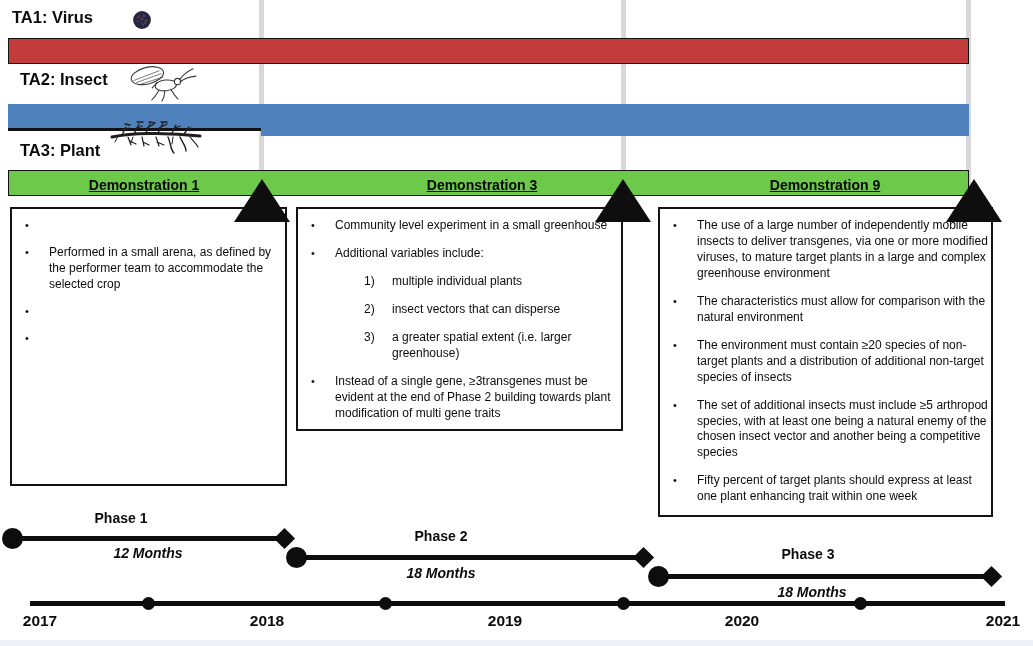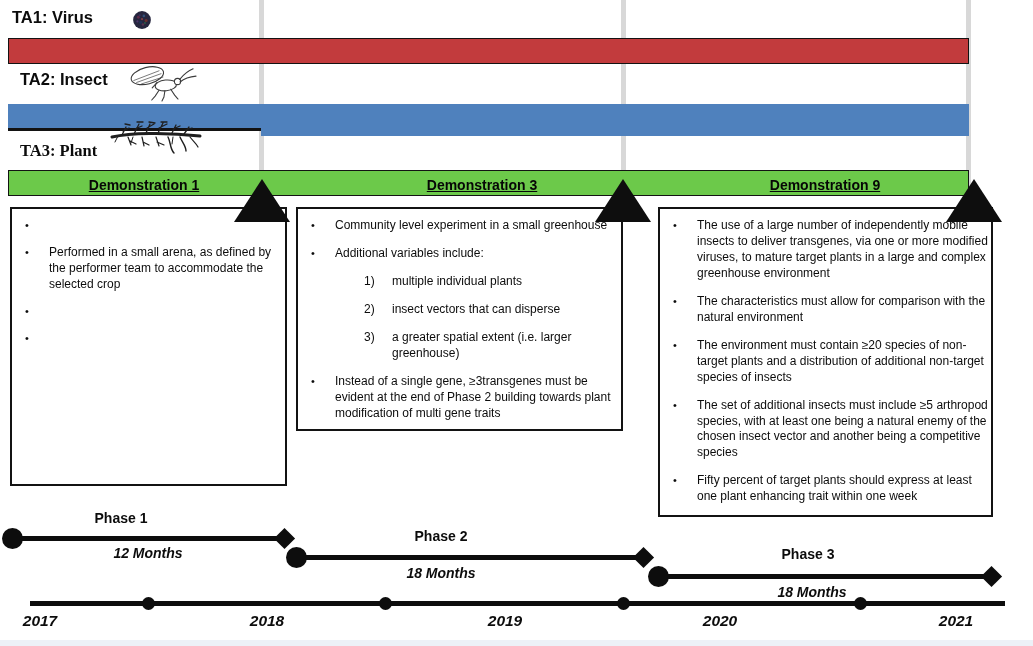--- a/index.html
+++ b/index.html
@@ -23,21 +23,21 @@
   .numrow{display:flex;margin:0 0 12px 58px;font-size:12px;line-height:1.33;}
   .numrow .num{flex:0 0 28px;}
   .gline{position:absolute;height:5px;background:#0d0d0d;z-index:2;}
   .gdot{position:absolute;width:21px;height:21px;border-radius:50%;background:#0d0d0d;z-index:2;}
   .gdiamond{position:absolute;width:15px;height:15px;background:#0d0d0d;transform:rotate(45deg);z-index:2;}
   .phase-name{position:absolute;transform:translateX(-50%);font-weight:bold;font-size:14px;white-space:nowrap;z-index:3;}
   .phase-months{position:absolute;transform:translateX(-50%);font-weight:bold;font-style:italic;
                 font-size:14px;white-space:nowrap;z-index:3;}
   .yaxis{position:absolute;left:30px;top:601px;width:975px;height:4.5px;background:#0d0d0d;z-index:2;}
   .ydot{position:absolute;width:13px;height:13px;border-radius:50%;background:#0d0d0d;z-index:3;}
-  .ylabel{position:absolute;transform:translateX(-50%);font-weight:bold;font-size:15.5px;white-space:nowrap;font-style:italic;}
+  .ylabel{position:absolute;transform:translateX(-50%);font-weight:bold;font-size:15.5px;white-space:nowrap;}
   .edge{position:absolute;left:0;top:640px;width:1033px;height:6px;background:#edf1f7;}
 </style>
 </head>
 <body>
 
 <div class="canvas">
 
   <div class="vline" style="left:259px;"></div>
   <div class="vline" style="left:621px;"></div>
   <div class="vline" style="left:966px;"></div>
@@ -73,21 +73,21 @@
         <path d="M42 30.5 L41 37 L39 41"></path>
         <path d="M48 29 L52 35 L55.5 39"></path>
         <path d="M34 22 L29 27.5"></path>
       </g>
     </svg>
   </span>
   <div class="bar" style="left: 8px; top: 104px; width: 961px; height: 25px; background: rgb(79, 129, 189);"></div>
   <div class="underline-seg" style="left:8px;top:128px;width:253px;height:2.5px;"></div>
   <div class="bar" style="left: 261px; top: 104px; width: 708px; height: 32px; background: rgb(79, 129, 189);"></div>
 
-  <div class="ta-label" style="left:20px;top:141px;font-family:Liberation Serif, serif;">TA3: Plant</div>
+  <div class="ta-label" style="left:20px;top:141px;">TA3: Plant</div>
   <span class="icon" style="left:110px;top:107px;">
     <svg width="92" height="56" viewBox="0 0 92 56">
       <g stroke="#1f1f1f" fill="none" stroke-linecap="round">
         <path d="M2 30 C20 26 55 25 90 29" stroke-width="3"></path>
         <path d="M12 28 l4 -8 m-3 4 l6 -3 m-4 -4 l5 1" stroke-width="1.3"></path>
         <path d="M24 27 l5 -10 m-4 5 l7 -3 m-5 -4 l6 0" stroke-width="1.3"></path>
         <path d="M36 26 l4 -9 m-3 4 l7 -4 m-5 -2 l6 1" stroke-width="1.3"></path>
         <path d="M48 26 l5 -10 m-4 5 l8 -4 m-6 -2 l6 0" stroke-width="1.3"></path>
         <path d="M62 26 l4 -8 m-3 4 l7 -3" stroke-width="1.3"></path>
         <path d="M74 27 l5 -7 m-4 3 l7 -2" stroke-width="1.3"></path>
@@ -196,17 +196,17 @@
   <div class="phase-months" style="left:812px;top:584px;">18 Months</div>
 
   <div class="yaxis"></div>
   <div class="ydot" style="left:141.5px;top:597px;"></div>
   <div class="ydot" style="left:378.5px;top:597px;"></div>
   <div class="ydot" style="left:616.5px;top:597px;"></div>
   <div class="ydot" style="left:853.5px;top:597px;"></div>
   <div class="ylabel" style="left:40px;top:612px;">2017</div>
   <div class="ylabel" style="left:267px;top:612px;">2018</div>
   <div class="ylabel" style="left:505px;top:612px;">2019</div>
-  <div class="ylabel" style="left:720px;top:612px;">2020</div>
-  <div class="ylabel" style="left:956px;top:612px;">2021</div>
+  <div class="ylabel" style="left:742px;top:612px;">2020</div>
+  <div class="ylabel" style="left:1003px;top:612px;">2021</div>
 
   <div class="edge"></div>
 </div>
 
 </body></html>

